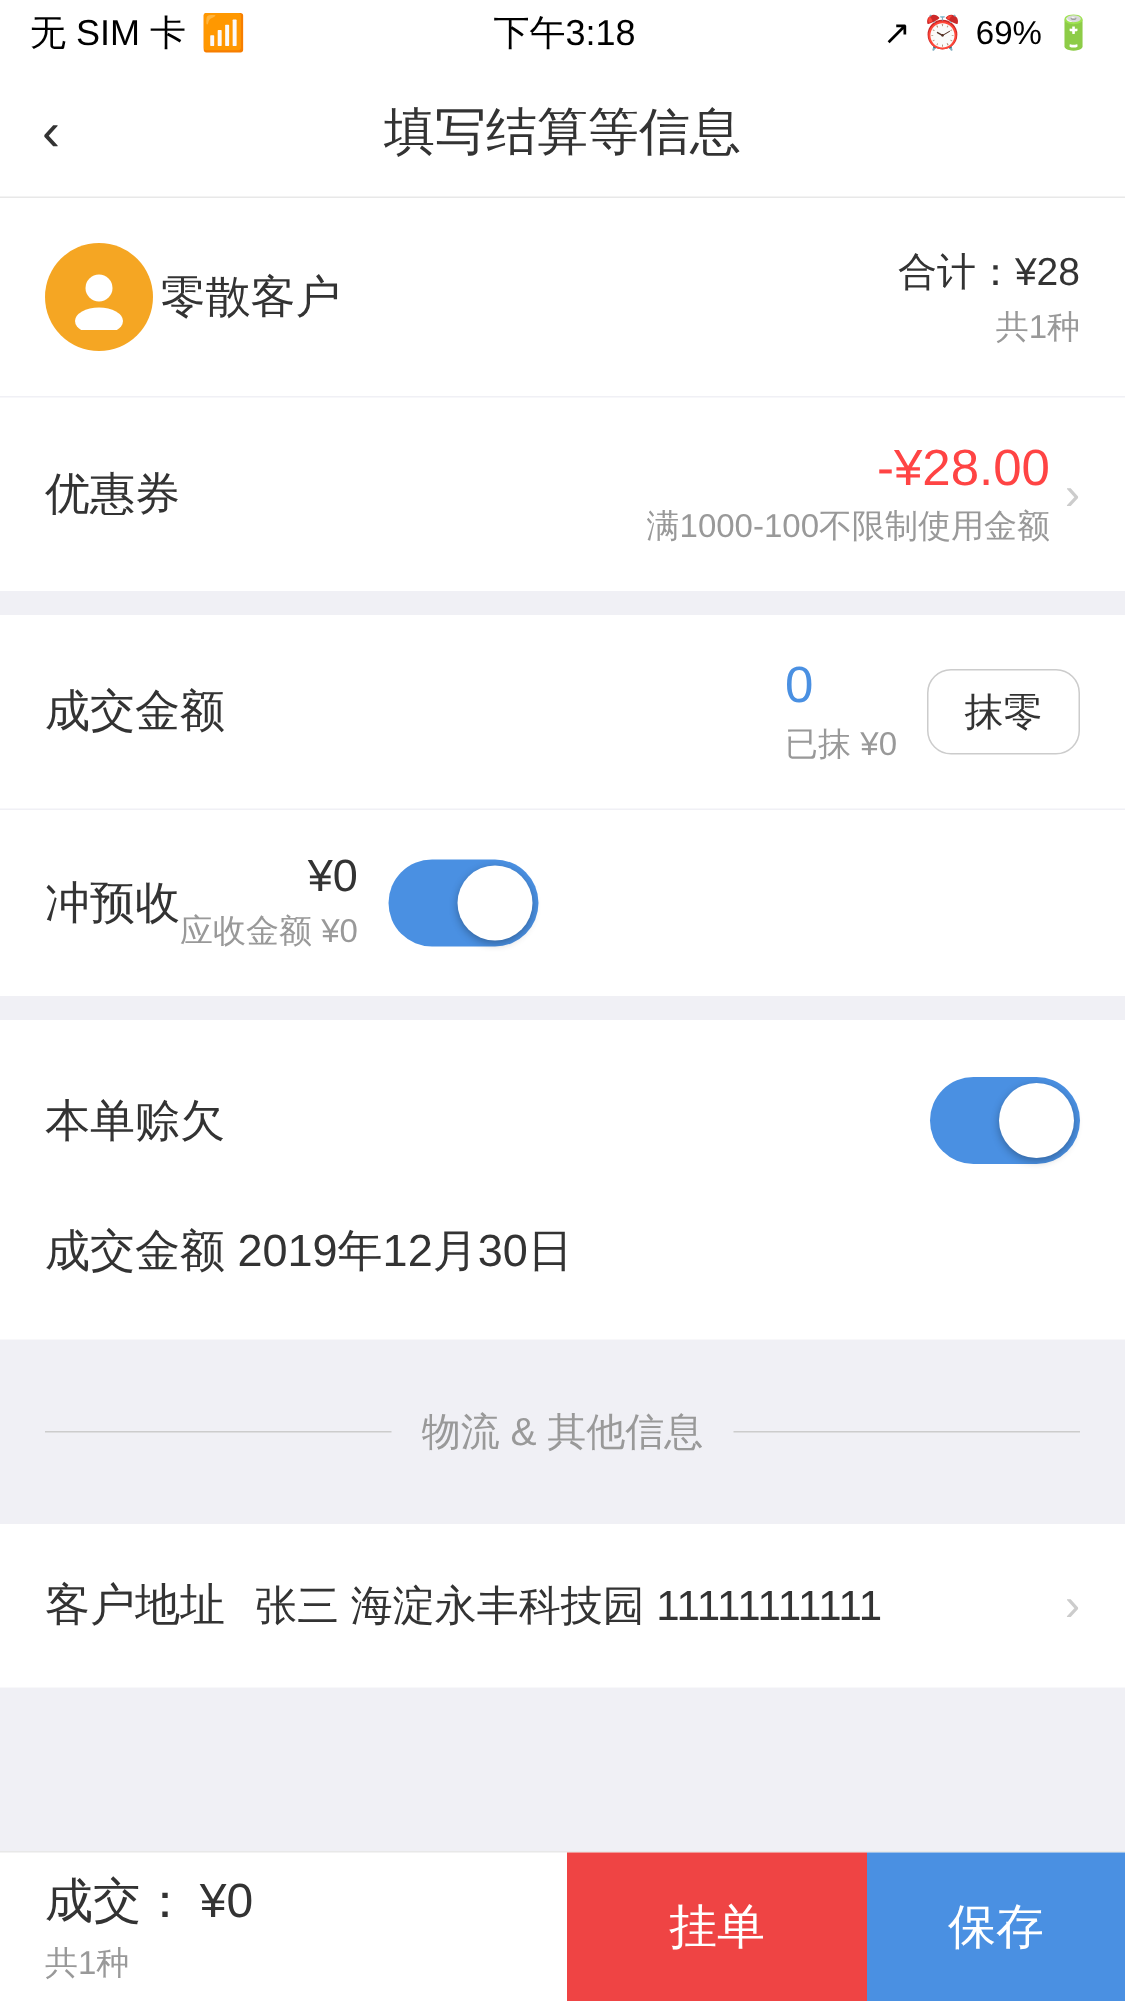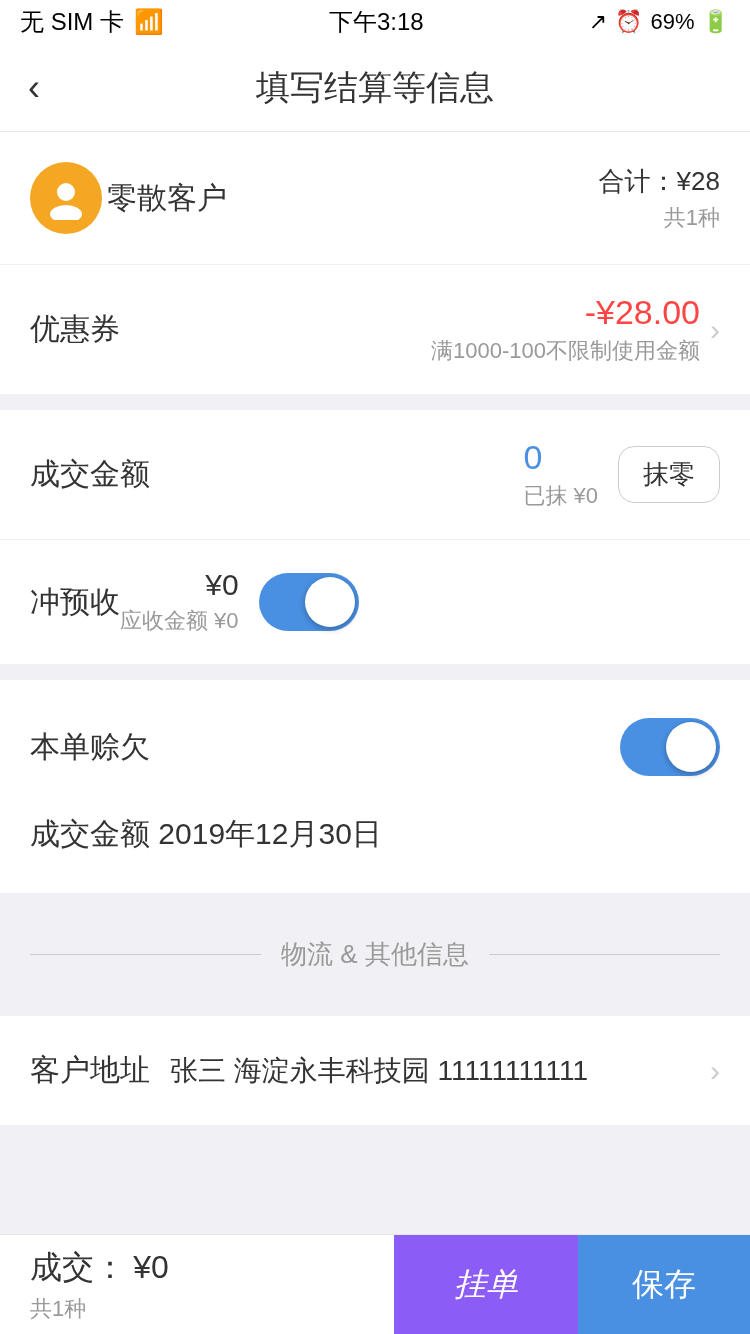--- a/index.html
+++ b/index.html
@@ -225,29 +225,28 @@
       flex: 1;
       display: flex;
       flex-direction: column;
       justify-content: center;
       padding: 0 30px;
     }
     .bottom-deal { font-size: 26px; color: #333; }
     .bottom-deal span { font-size: 32px; font-weight: 500; }
     .bottom-count { font-size: 22px; color: #999; margin-top: 4px; }
     .btn-hold {
-      width: 184px;
-      background: #8b5cf6;
+      width: 200px;
+      background: #ef4444;
       color: #fff;
       font-size: 32px;
       display: flex;
       align-items: center;
       justify-content: center;
       cursor: pointer;
-      font-style: italic;
     }
     .btn-save {
       width: 172px;
       background: #4a90e2;
       color: #fff;
       font-size: 32px;
       display: flex;
       align-items: center;
       justify-content: center;
       cursor: pointer;

